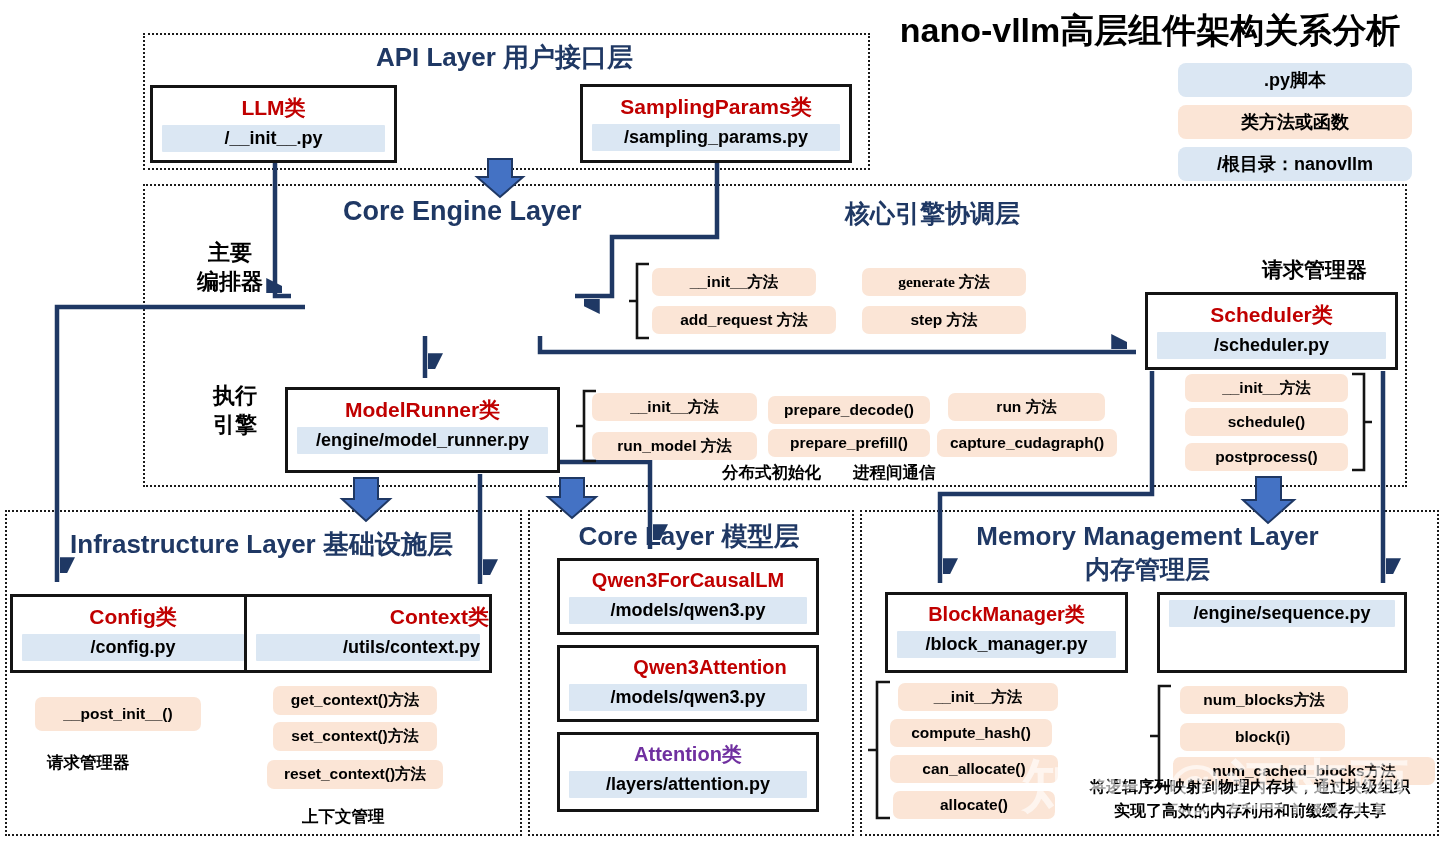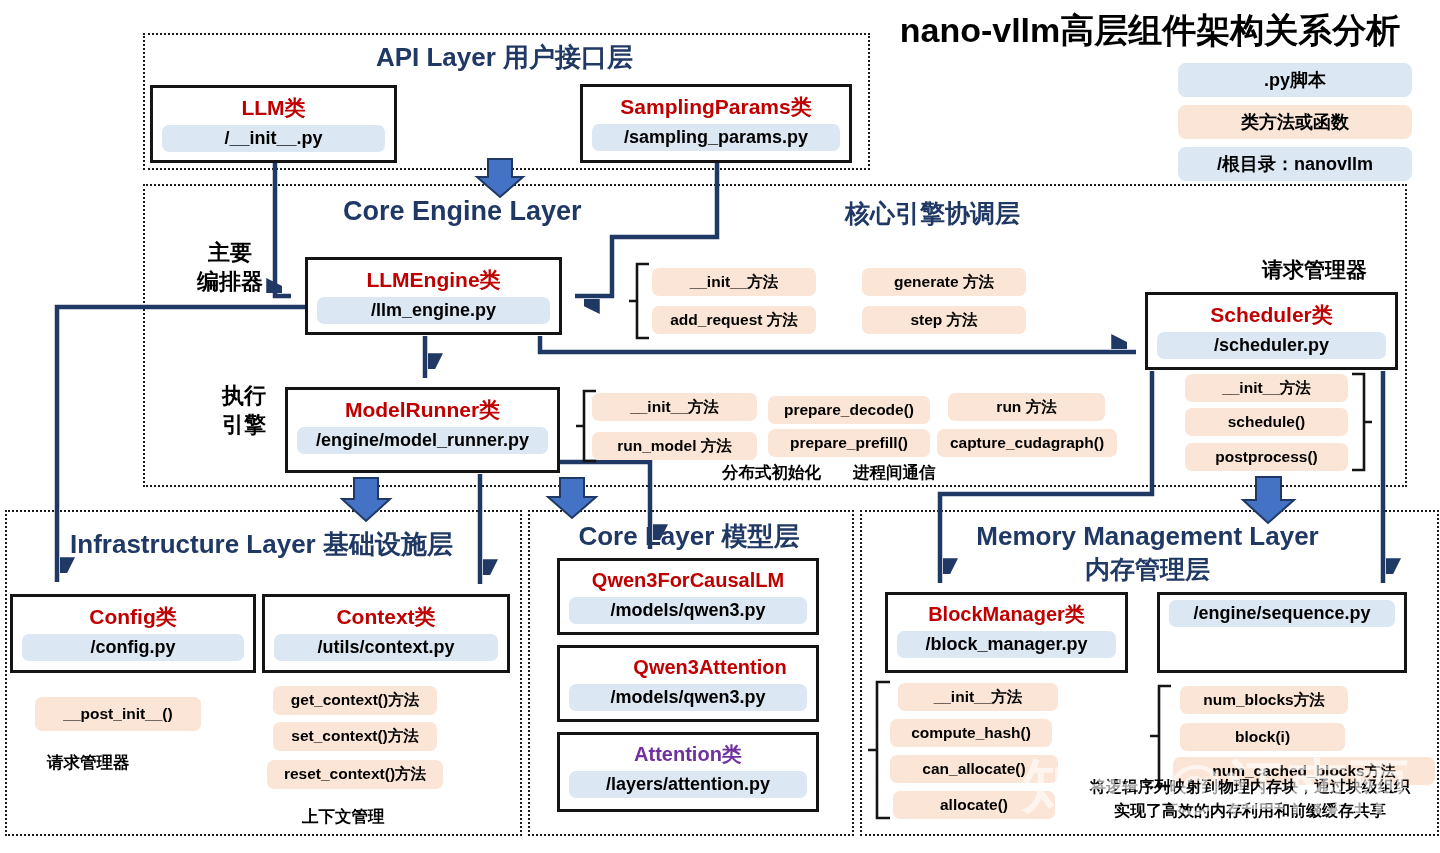--- a/index.html
+++ b/index.html
@@ -4,21 +4,21 @@
 <style>
   html,body{margin:0;padding:0;background:#fff;}
   #canvas{position:relative;width:1440px;height:853px;background:#fff;overflow:hidden;
           font-family:"Liberation Sans","DejaVu Sans",sans-serif;}
   .abs{position:absolute;}
   .dashed{position:absolute;border:2px dotted #1a1a1a;background:transparent;}
   .layer-title{position:absolute;color:#1f3864;font-weight:bold;white-space:nowrap;}
   .blk{position:absolute;background:#fff;border:3px solid #141414;text-align:center;box-sizing:border-box;z-index:3;}
   .blk .nm{color:#c00000;font-weight:bold;font-size:21px;line-height:1.2;margin-top:7px;white-space:nowrap;}
   .blk.purple .nm{color:#7030a0;}
-  .blk .pth{margin:5px 9px 0;background:#dbe7f3;border-radius:7px;font-weight:bold;font-size:18px;color:#000;
+  .blk .pth{margin:5px 9px 0;background:#dbe7f3;border-radius:1px;font-weight:bold;font-size:18px;color:#000;
             padding:3px 0;white-space:nowrap;}
   .pill{position:absolute;background:#fbe5d6;border-radius:7px;font-weight:bold;font-size:15.5px;color:#000;
         display:flex;align-items:center;justify-content:center;text-align:center;white-space:nowrap;z-index:3;}
   .lbl{position:absolute;color:#000;font-weight:bold;white-space:nowrap;z-index:3;}
   .legend-pill{position:absolute;left:1178px;width:234px;height:34px;border-radius:8px;font-weight:bold;
         font-size:18px;color:#000;display:flex;align-items:center;justify-content:center;z-index:3;}
   .lt-blue{background:#dbe7f3;}
   .lt-peach{background:#fbe5d6;}
   #wires{position:absolute;left:0;top:0;z-index:2;}
   .watermark{position:absolute;color:rgba(255,255,255,0.62);font-weight:bold;font-size:58px;
@@ -80,33 +80,29 @@
     <div class="pth">/sampling_params.py</div>
   </div>
 
   <div class="layer-title" style="left:343px;top:196px;font-size:27px;">Core Engine Layer</div>
   <div class="layer-title" style="left:845px;top:197px;font-size:25px;">核心引擎协调层</div>
 
   <div class="lbl" style="left:185px;top:239px;width:90px;text-align:center;font-size:22px;line-height:1.3;">
     <div>主要</div>
     <div>编排器</div>
   </div>
-  <div class="lbl" style="left:205px;top:382px;width:78px;text-align:center;font-size:22px;line-height:1.3;">
+  <div class="lbl" style="left:196px;top:382px;width:78px;text-align:center;font-size:22px;line-height:1.3;">
     <div>执行</div>
     <div>引擎</div>
   </div>
   <div class="lbl" style="left:1262px;top:256px;font-size:21px;">请求管理器</div>
 
-  <div class="blk" style="left:305px;top:257px;width:257px;height:78px;">
-    <div class="nm">LLMEngine类</div>
-    <div class="pth">/llm_engine.py</div>
-  </div>
   <div class="pill" style="left:652px;top:268px;width:164px;height:28px;">__init__方法</div>
-  <div class="pill" style="left:652px;top:306px;width:164px;height:28px;">add_request 方法</div>
-  <div class="pill" style="left:862px;top:268px;width:164px;height:28px;">generate 方法</div>
+  <div class="pill" style="left:652px;top:306px;width:184px;height:28px;">add_request 方法</div>
+  <div class="pill" style="left:862px;top:268px;width:164px;height:28px;font-family:Liberation Serif, serif;">generate 方法</div>
   <div class="pill" style="left:862px;top:306px;width:164px;height:28px;">step 方法</div>
 
   <div class="blk" style="left:1145px;top:292px;width:253px;height:78px;">
     <div class="nm">Scheduler类</div>
     <div class="pth">/scheduler.py</div>
   </div>
   <div class="pill" style="left:1185px;top:374px;width:163px;height:28px;">__init__方法</div>
   <div class="pill" style="left:1185px;top:408px;width:163px;height:28px;">schedule()</div>
   <div class="pill" style="left:1185px;top:443px;width:163px;height:28px;">postprocess()</div>
 
@@ -121,21 +117,21 @@
   <div class="pill" style="left:948px;top:393px;width:157px;height:28px;">run 方法</div>
   <div class="pill" style="left:937px;top:429px;width:180px;height:28px;">capture_cudagraph()</div>
   <div class="lbl" style="left:722px;top:462px;font-size:16.5px;">分布式初始化</div>
   <div class="lbl" style="left:853px;top:462px;font-size:16.5px;">进程间通信</div>
 
   <div class="layer-title" style="left:5px;top:527px;width:513px;text-align:center;font-size:26px;">Infrastructure Layer 基础设施层</div>
   <div class="blk" style="left:10px;top:594px;width:246px;height:79px;">
     <div class="nm">Config类</div>
     <div class="pth">/config.py</div>
   </div>
-  <div class="blk" style="left:262px;top:594px;width:248px;height:79px;">
+  <div class="blk" style="left:244px;top:594px;width:248px;height:79px;text-align:right;">
     <div class="nm">Context类</div>
     <div class="pth">/utils/context.py</div>
   </div>
   <div class="pill" style="left:35px;top:697px;width:166px;height:34px;">__post_init__()</div>
   <div class="lbl" style="left:47px;top:752px;font-size:16.5px;">请求管理器</div>
   <div class="pill" style="left:273px;top:686px;width:164px;height:29px;">get_context()方法</div>
   <div class="pill" style="left:273px;top:722px;width:164px;height:29px;">set_context()方法</div>
   <div class="pill" style="left:267px;top:760px;width:176px;height:29px;">reset_context()方法</div>
   <div class="lbl" style="left:302px;top:806px;font-size:16.5px;">上下文管理</div>
 

